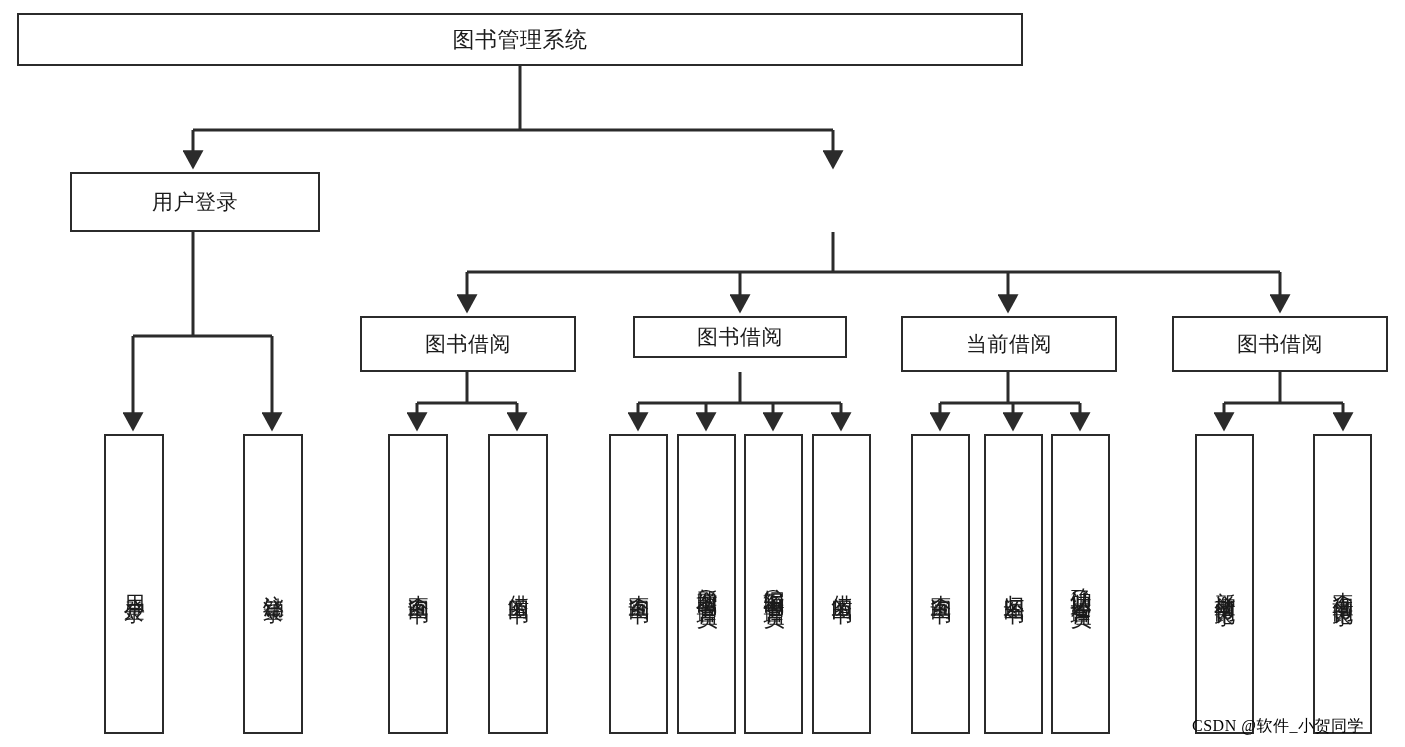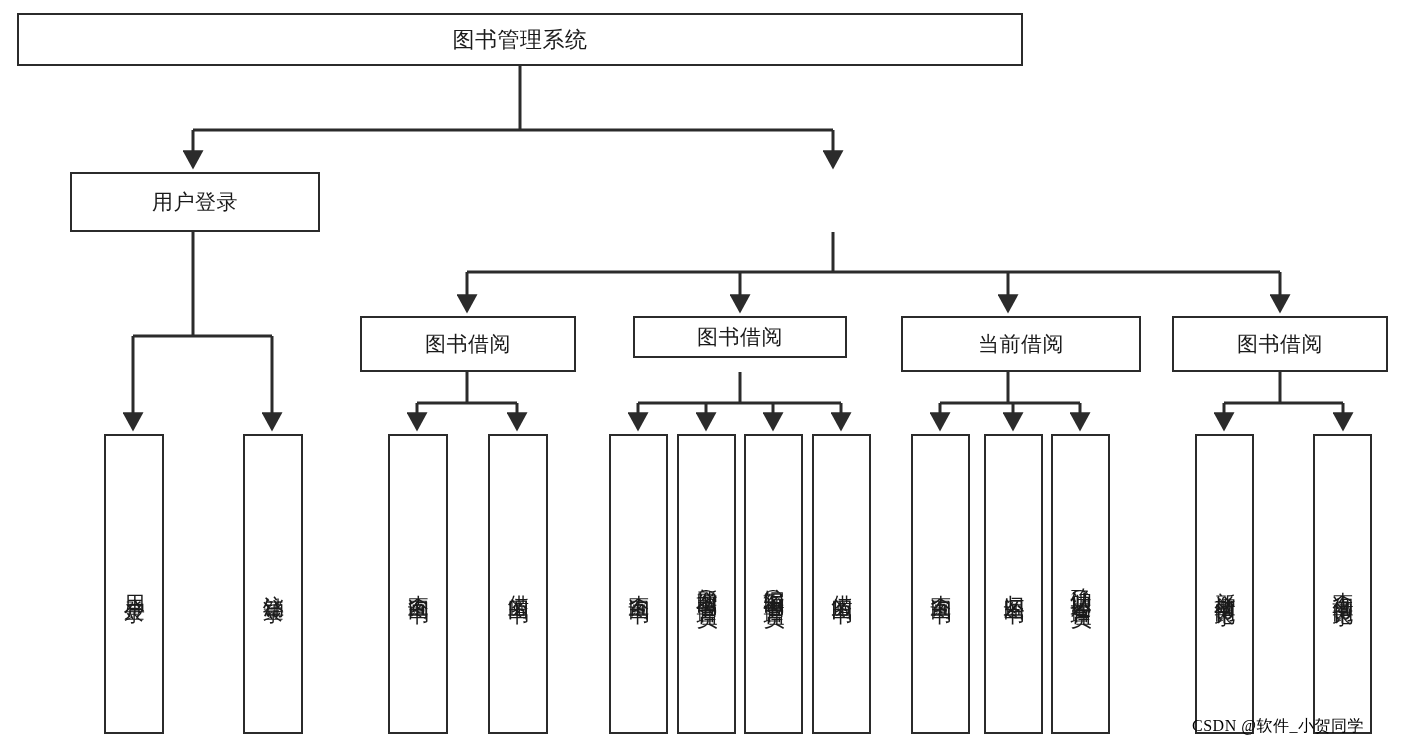--- a/index.html
+++ b/index.html
@@ -134,21 +134,21 @@
   <div class="node h" style="left:70px; top:172px; width:250px; height:60px;">
     <span class="node-label">用户登录</span>
   </div>
 
   <div class="node h" style="left:360px; top:316px; width:216px; height:56px;">
     <span class="node-label">图书借阅</span>
   </div>
   <div class="node h" style="left:633px; top:316px; width:214px; height:42px;">
     <span class="node-label">图书借阅</span>
   </div>
-  <div class="node h" style="left:901px; top:316px; width:240px; height:56px;">
+  <div class="node h" style="left:901px; top:316px; width:216px; height:56px;">
     <span class="node-label">当前借阅</span>
   </div>
   <div class="node h" style="left:1172px; top:316px; width:216px; height:56px;">
     <span class="node-label">图书借阅</span>
   </div>
 
   <div class="node v" style="left:104px; top:434px; width:60px; height:300px;">
     <span class="node-label">用户登录</span>
   </div>
   <div class="node v" style="left:243px; top:434px; width:60px; height:300px;">

